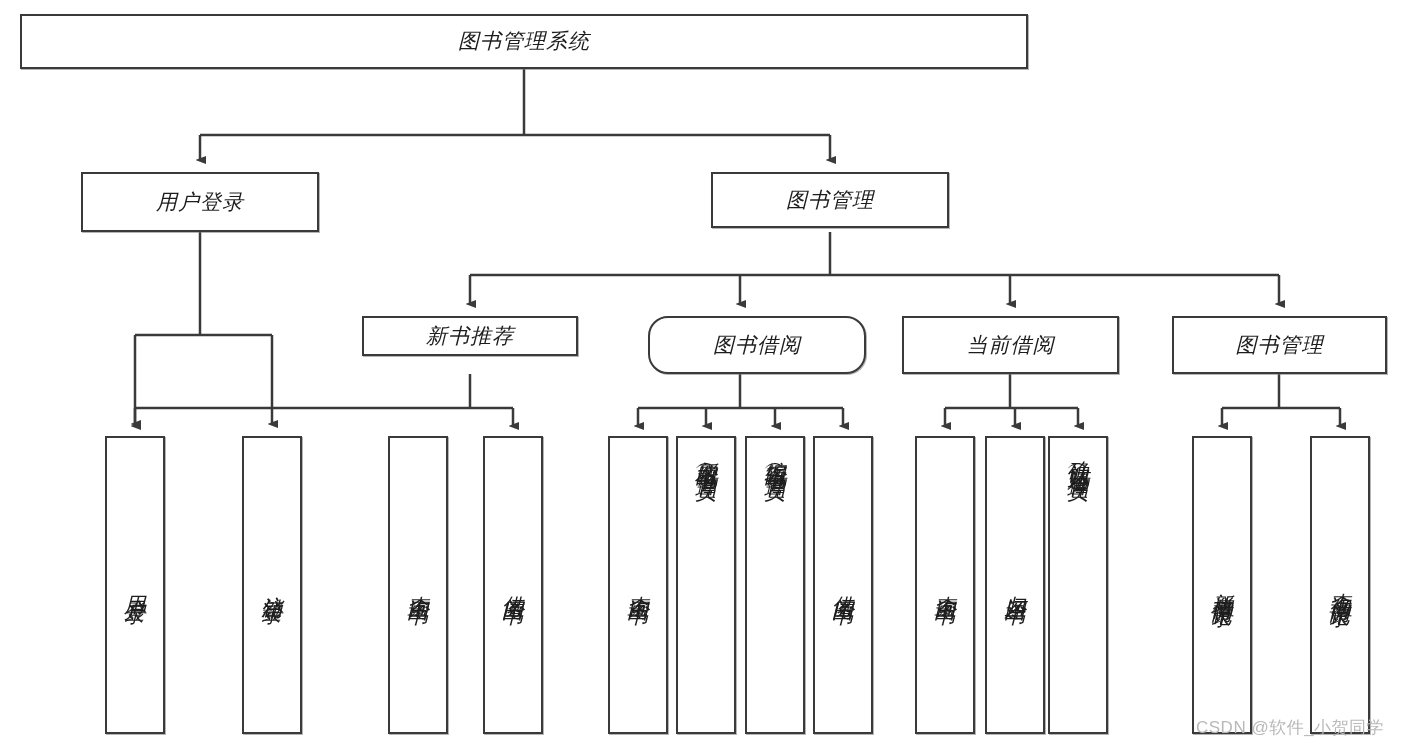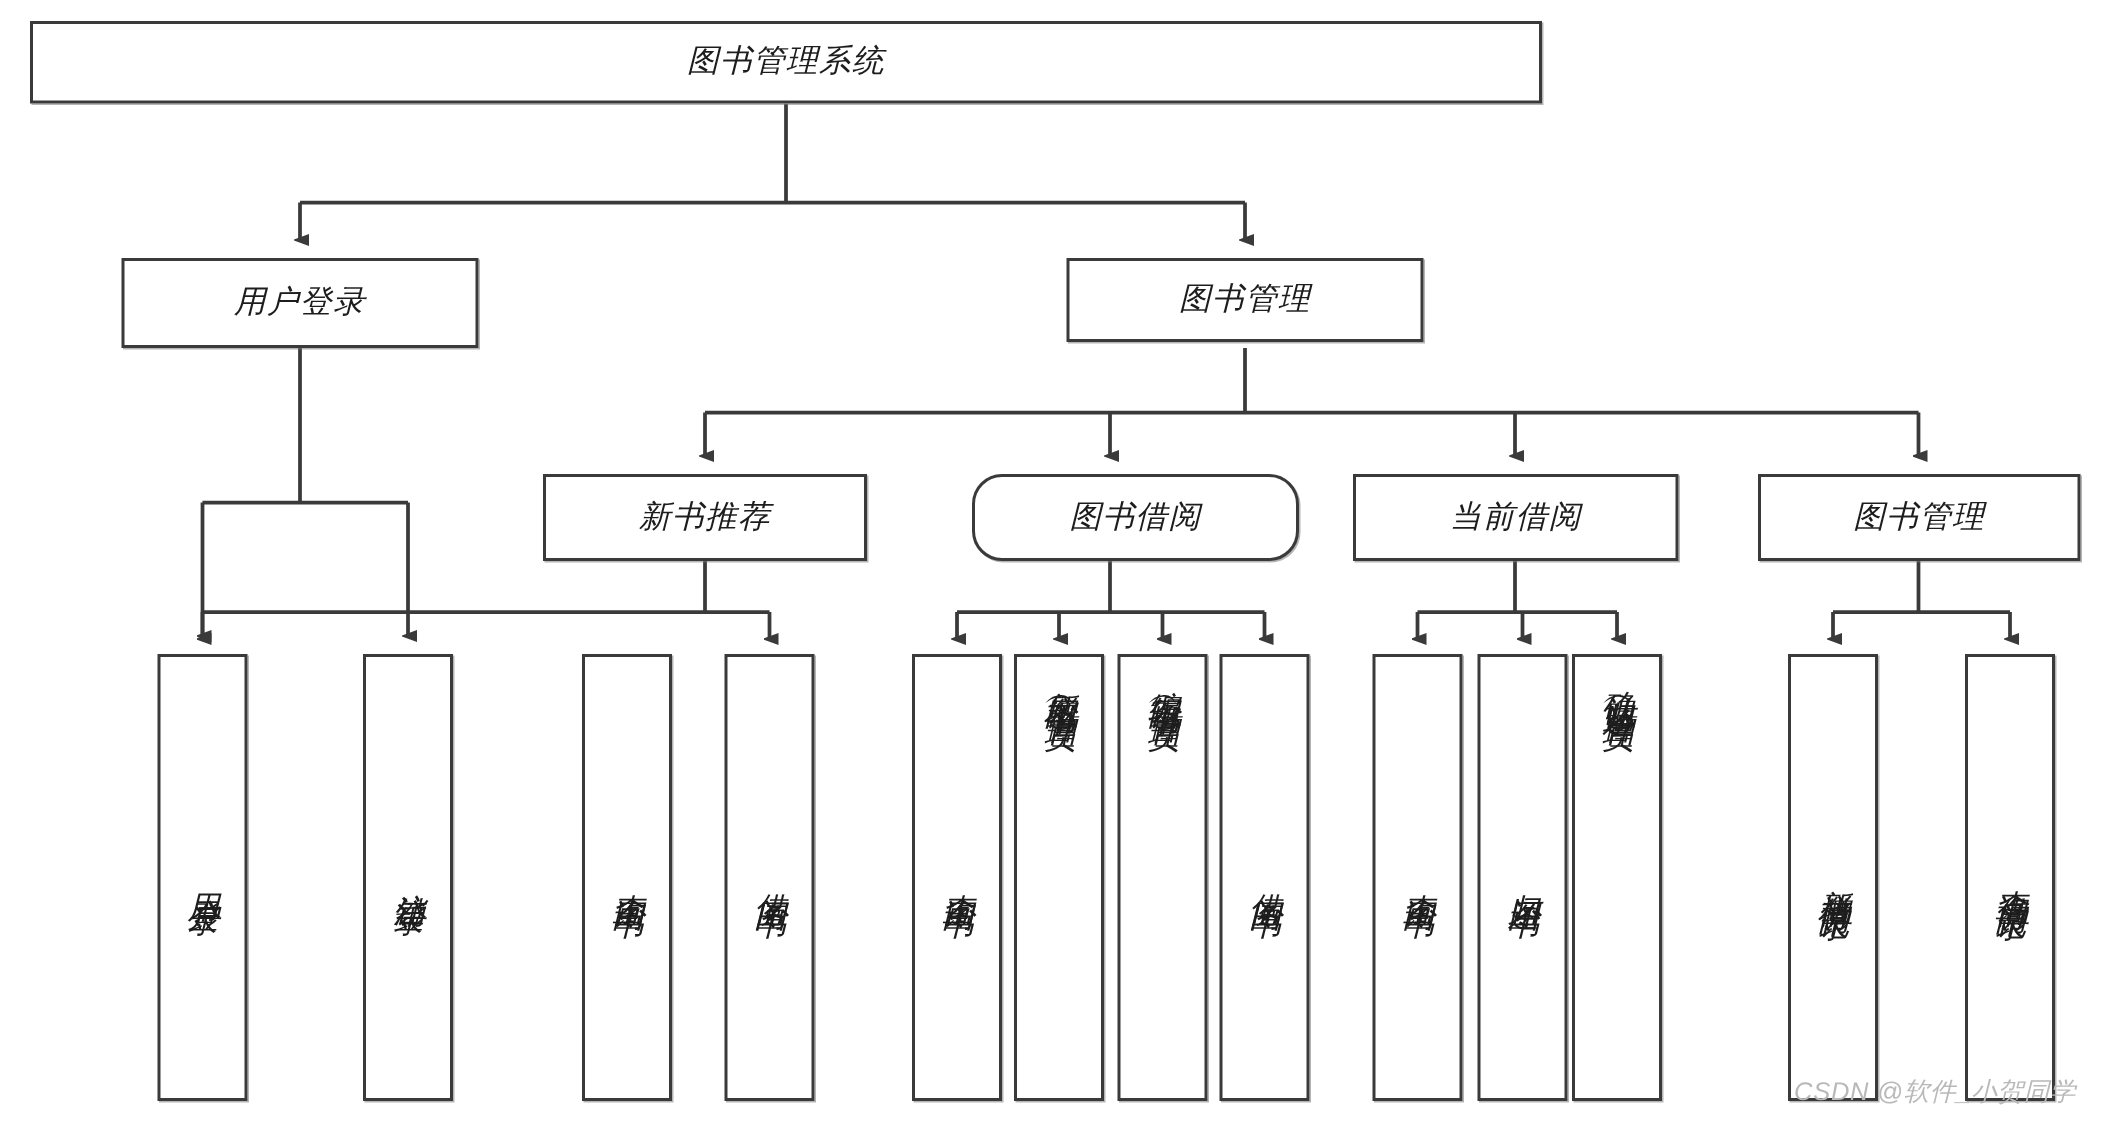--- a/index.html
+++ b/index.html
@@ -123,21 +123,21 @@
   <div id="node-layer">
       <div class="node-box horizontal" style="left: 20px; top: 14px; width: 1008px; height: 55px;">
         <span class="node-label">图书管理系统</span>
       </div>
       <div class="node-box horizontal" style="left: 81px; top: 172px; width: 238px; height: 60px;">
         <span class="node-label">用户登录</span>
       </div>
       <div class="node-box horizontal" style="left: 711px; top: 172px; width: 238px; height: 56px;">
         <span class="node-label">图书管理</span>
       </div>
-      <div class="node-box horizontal" style="left: 362px; top: 316px; width: 216px; height: 58px;">
+      <div class="node-box horizontal" style="left: 362px; top: 316px; width: 216px; height: 40px;">
         <span class="node-label">新书推荐</span>
       </div>
       <div class="node-box horizontal" style="left: 648px; top: 316px; width: 218px; height: 58px; border-radius: 20px;">
         <span class="node-label">图书借阅</span>
       </div>
       <div class="node-box horizontal" style="left: 902px; top: 316px; width: 217px; height: 58px;">
         <span class="node-label">当前借阅</span>
       </div>
       <div class="node-box horizontal" style="left: 1172px; top: 316px; width: 215px; height: 58px;">
         <span class="node-label">图书管理</span>
@@ -176,14 +176,14 @@
         <span class="node-label" style="margin-top: 6px;">确认归还（管理员）</span>
       </div>
       <div class="node-box vertical center-align" style="left: 1192px; top: 436px; width: 60px; height: 298px;">
         <span class="node-label">新增借阅记录</span>
       </div>
       <div class="node-box vertical center-align" style="left: 1310px; top: 436px; width: 60px; height: 298px;">
         <span class="node-label">查询借阅记录</span>
       </div>
     </div>
 
-  <div class="watermark" style="left: 1196px; top: 716px; color: rgb(185, 185, 185); font-style: italic;">CSDN @软件_小贺同学</div>
+  <div class="watermark" style="left: 1196px; top: 716px; color: rgb(185, 185, 185);">CSDN @软件_小贺同学</div>
 </div>
 
 </body></html>

